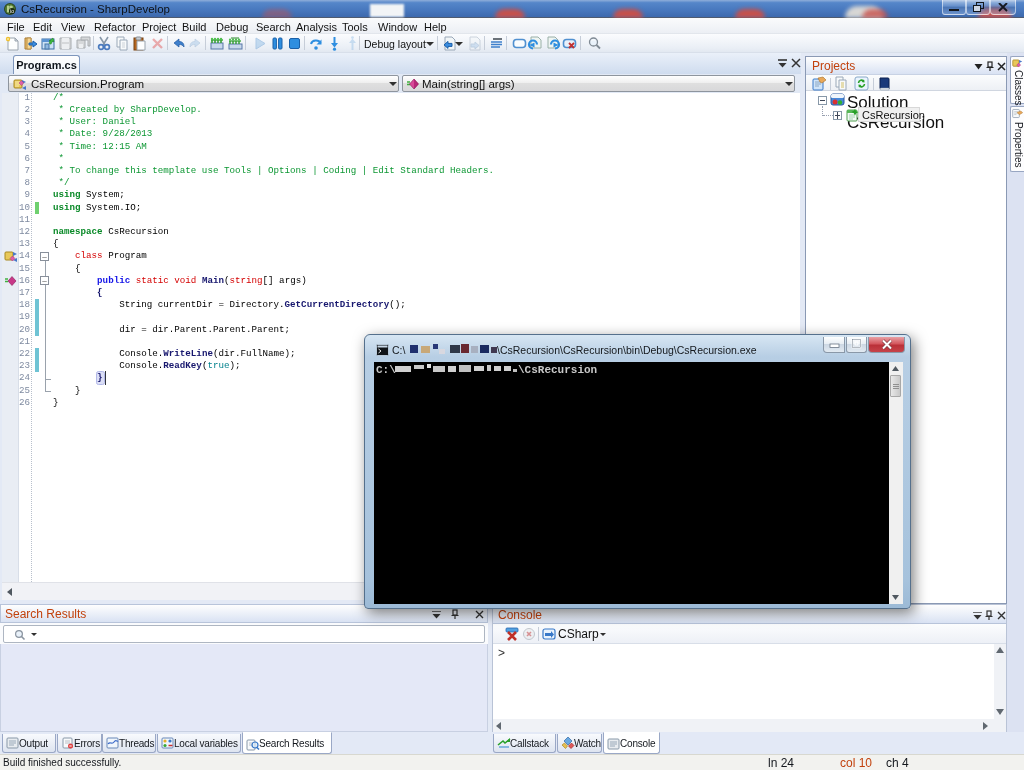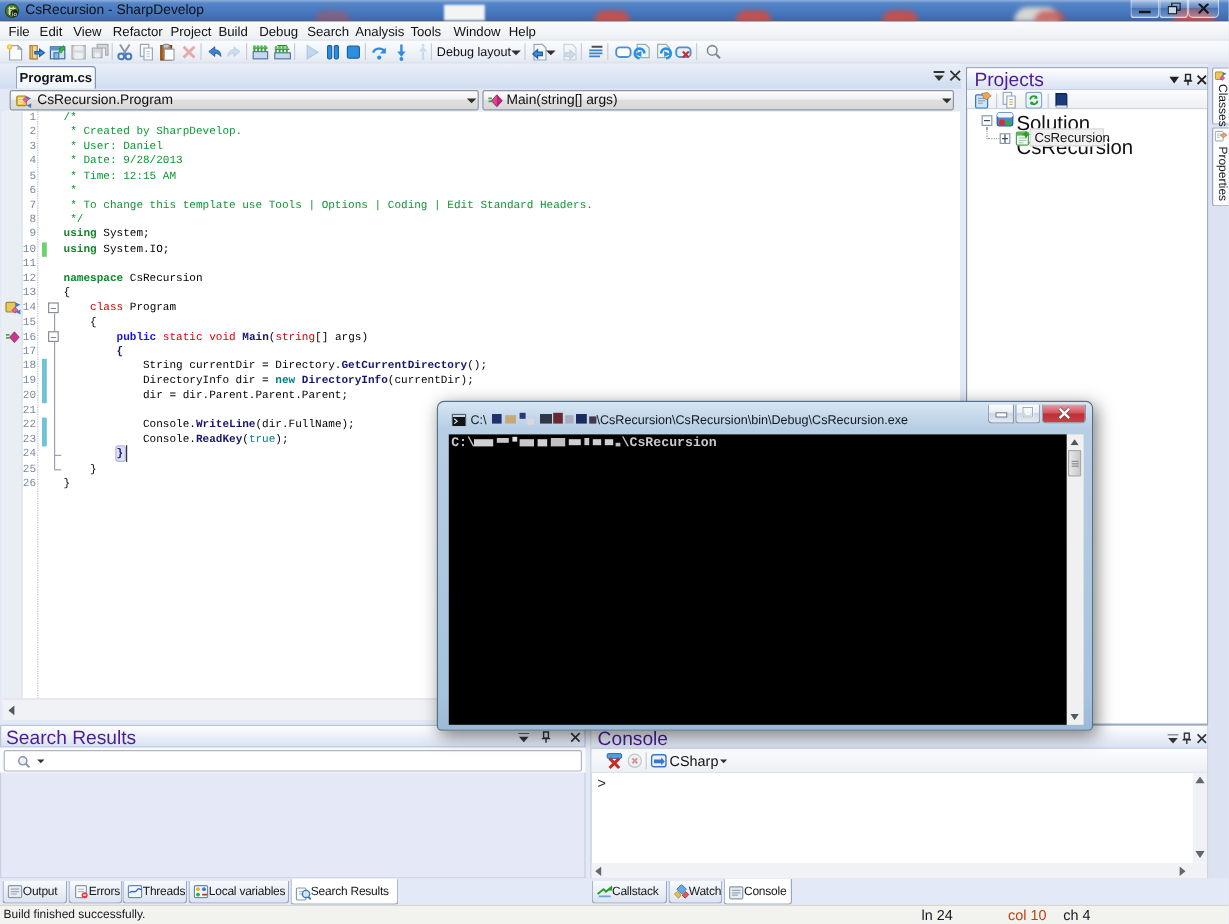--- a/index.html
+++ b/index.html
@@ -30,21 +30,21 @@
 #gutter{position:absolute;left:17px;top:0;width:13px;height:489px;background:#fff;border-right:1px dotted #B8C0CC}
 .ln{position:absolute;left:0;width:28px;text-align:right;font-size:9.2px;line-height:12.2px;color:#7E8AA0;font-family:"Liberation Mono",monospace}
 .cl{position:absolute;left:51px;font-size:9.2px;line-height:12.2px;white-space:pre}
 .cb{position:absolute;left:32.5px;width:4px}
 .fold{position:absolute;left:38px;width:9px;height:9px;background:#fff;border:1px solid #888F9A;font-size:8px;line-height:7px;text-align:center;color:#444}
 .gb{color:#0A8A28;font-weight:bold}.gc{color:#0D9733}.rd{color:#D40000}.rb{color:#D40000;font-weight:normal}
 .bb{color:#1414E8;font-weight:bold}.nb{color:#17176E;font-weight:bold}.tl{color:#00808C}.tb{color:#00808C;font-weight:bold}
 
 .sbtrack{position:absolute;background:#F0F2F6}
 
-.phead{position:absolute;font-size:16px;color:#4c1d95}
+.phead{position:absolute;font-size:12px;color:#c2410c}
 .hdrbtn{position:absolute;font-size:10px;color:#3a3f48}
 .btab{position:absolute;top:2px;height:19px;background:linear-gradient(#F8FAFD,#DDE4F0);border:1px solid #9AA8C6;border-top:none;border-radius:0 0 3px 3px;font-size:10px;letter-spacing:-.2px;color:#14181e;white-space:nowrap;overflow:hidden}
 .btab svg{position:absolute;left:3px;top:3px}
 .btab span{position:absolute;left:16px;top:4px}
 .btab.sel{top:0;height:22px;background:#fff;border-top:1px solid #fff}
 .btab.sel svg{top:5px}.btab.sel span{top:5px}
 
 #cmd{left:364px;top:334px;width:547px;height:275px;border-radius:6px 6px 4px 4px;background:linear-gradient(#D7E6F3,#B7CEE4 8%,#A6C2DC 90%,#9CBAD6);border:1px solid #55708C;box-shadow:3px 4px 14px rgba(0,0,0,.5);}
 #cmdblack{position:absolute;left:9px;top:27px;width:515px;height:242px;background:#000}
 .cmdtxt{position:absolute;font-family:"Liberation Mono",monospace;font-size:11px;font-weight:bold;color:#C8C8C8;white-space:pre}
@@ -331,21 +331,20 @@
 <pre class="cl" style="top:84.2px"><span class="gc"> */</span></pre>
 <pre class="cl" style="top:96.4px"><span class="gb">using</span> System;</pre>
 <pre class="cl" style="top:108.6px"><span class="gb">using</span> System.IO;</pre>
 <pre class="cl" style="top:133px"><span class="gb">namespace</span> CsRecursion</pre>
 <pre class="cl" style="top:145.2px">{</pre>
 <pre class="cl" style="top:157.4px">    <span class="rb">class</span> Program</pre>
 <pre class="cl" style="top:169.6px">    {</pre>
 <pre class="cl" style="top:181.8px">        <span class="bb">public</span> <span class="rd">static</span> <span class="rb">void</span> <span class="nb">Main</span>(<span class="rd">string</span>[] args)</pre>
 <pre class="cl" style="top:194px">        <span class="nb">{</span></pre>
 <pre class="cl" style="top:206.2px">            String currentDir = Directory.<span class="nb">GetCurrentDirectory</span>();</pre>
-<pre class="cl" style="top:218.4px">            DirectoryInfo dir = <span class="tb">new</span> <span class="nb">DirectoryInfo</span>(currentDir);</pre>
 <pre class="cl" style="top:230.6px">            dir = dir.Parent.Parent.Parent;</pre>
 <pre class="cl" style="top:255px">            Console.<span class="nb">WriteLine</span>(dir.FullName);</pre>
 <pre class="cl" style="top:267.2px">            Console.<span class="nb">ReadKey</span>(<span class="tl">true</span>);</pre>
 <pre class="cl" style="top:279.4px">        <span class="nb">}</span></pre>
 <pre class="cl" style="top:291.6px">    }</pre>
 <pre class="cl" style="top:303.8px">}</pre>
 </div>
 <div class="abs" id="edhscroll" style="left:2px;top:582px;width:798px;height:18px;background:#F1F2F6;border-top:1px solid #E0E2E8">
  <svg style="position:absolute;left:5px;top:5px" width="6" height="8" viewBox="0 0 6 8">
       <path d="M5 0L0 4l5 4z" fill="#505860"></path>

